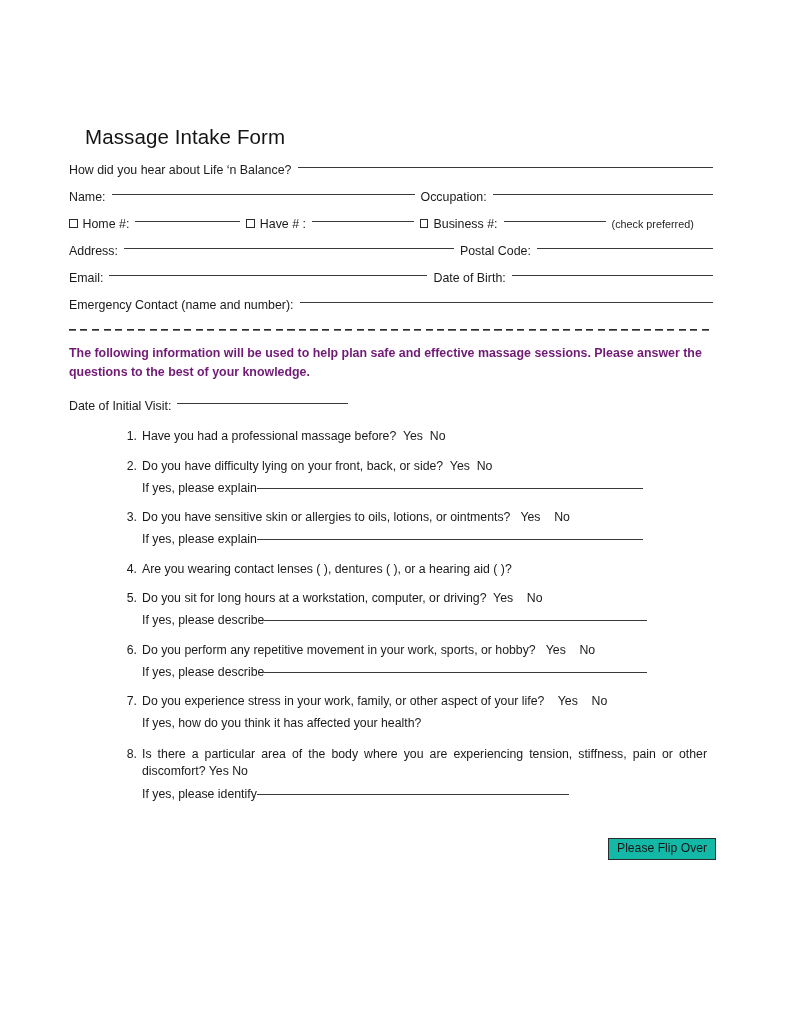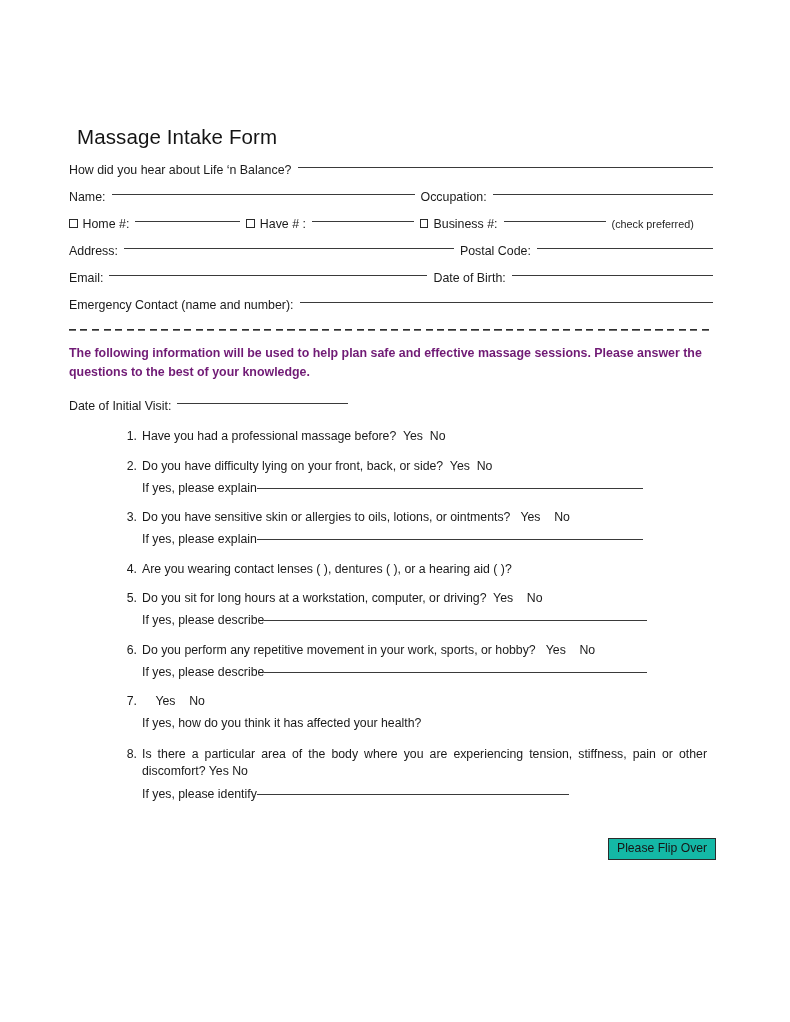--- a/index.html
+++ b/index.html
@@ -29,21 +29,21 @@
     top: 126px;
     width: 644px;
   }
 
   
   .form-title {
     font-size: 20.5px;
     font-weight: 400;
     letter-spacing: 0.1px;
     color: #141414;
-    margin: 0 0 14px 8px;
+    margin: 0 0 14px 16px;
     line-height: 1.1;
   }
 
   
   .row {
     font-size: 12.4px;
     line-height: 1.25;
     color: #1a1a1a;
     white-space: nowrap;
     margin-bottom: 11.5px;
@@ -318,20 +318,21 @@
         <div class="q-sub">
           <span class="sub-lbl">If yes, please describe</span>
           <span class="gap-sm"></span>
           <span class="rule" style="width:383px"></span>
         </div>
       </div>
 
       <div class="q">
         <div class="q-main">
           <span class="q-num">7.</span>
+          <span class="q-text">Do you experience stress in your work, family, or other aspect of your life?</span>
           <span class="yesno">    Yes    No</span>
         </div>
         <div class="q-sub">
           <span class="sub-lbl">If yes, how do you think it has affected your health?</span>
         </div>
       </div>
 
       <div class="q">
         <div class="q-just">
           <span class="q-num-inline">8.</span><span>Is there a particular area of the body where you are experiencing tension, stiffness, pain or other discomfort? Yes No</span>

